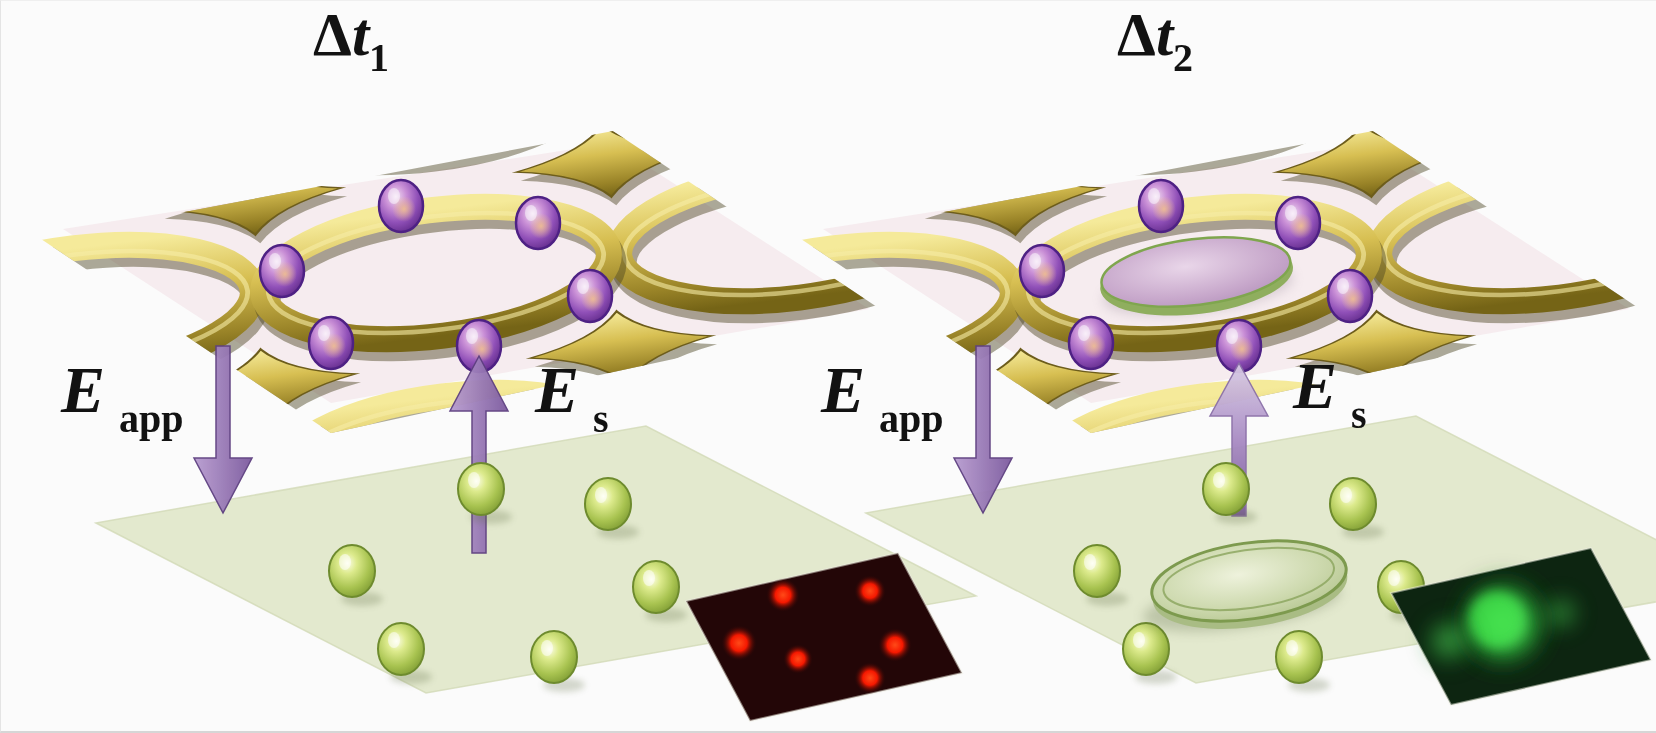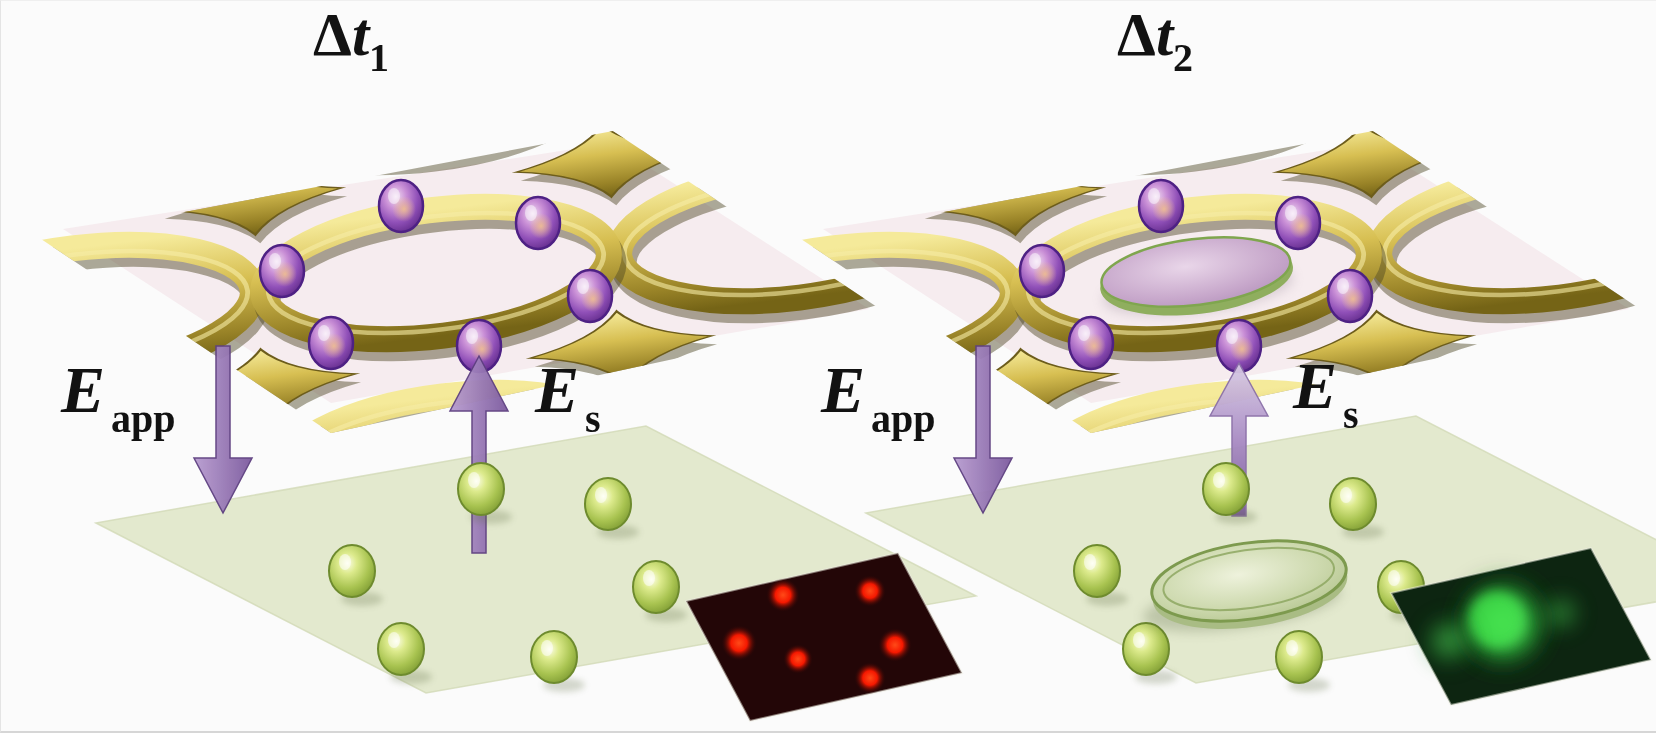--- a/index.html
+++ b/index.html
@@ -14,21 +14,21 @@
     overflow:hidden;
     font-family:"Liberation Serif","DejaVu Serif",serif;
   }
   .figure svg{position:absolute;left:0;top:0;}
   .lbl{position:absolute;color:#121212;white-space:nowrap;line-height:1;}
   .panel-title{font-size:62px;font-weight:bold;}
   .panel-title .delta{font-style:normal;}
   .panel-title .tvar{font-style:italic;}
   .panel-title .sub{font-size:40px;display:inline-block;transform:translateY(16px);font-style:normal;}
   .field-label{font-size:66px;font-weight:bold;font-style:italic;}
-  .field-label .sub{font-size:40px;font-style:normal;display:inline-block;transform:translateY(20px);margin-left:6px;}
+  .field-label .sub{font-size:40px;font-style:normal;display:inline-block;transform:translateY(20px);margin-left:14px;}
 </style>
 </head>
 <body>
 
 <div class="figure">
 
 <svg width="1656" height="733" viewBox="0 0 1656 733">
   <defs>
     <linearGradient id="gold" x1="0" y1="0" x2="0" y2="1">
       <stop offset="0" stop-color="#f5ea9a"></stop>

